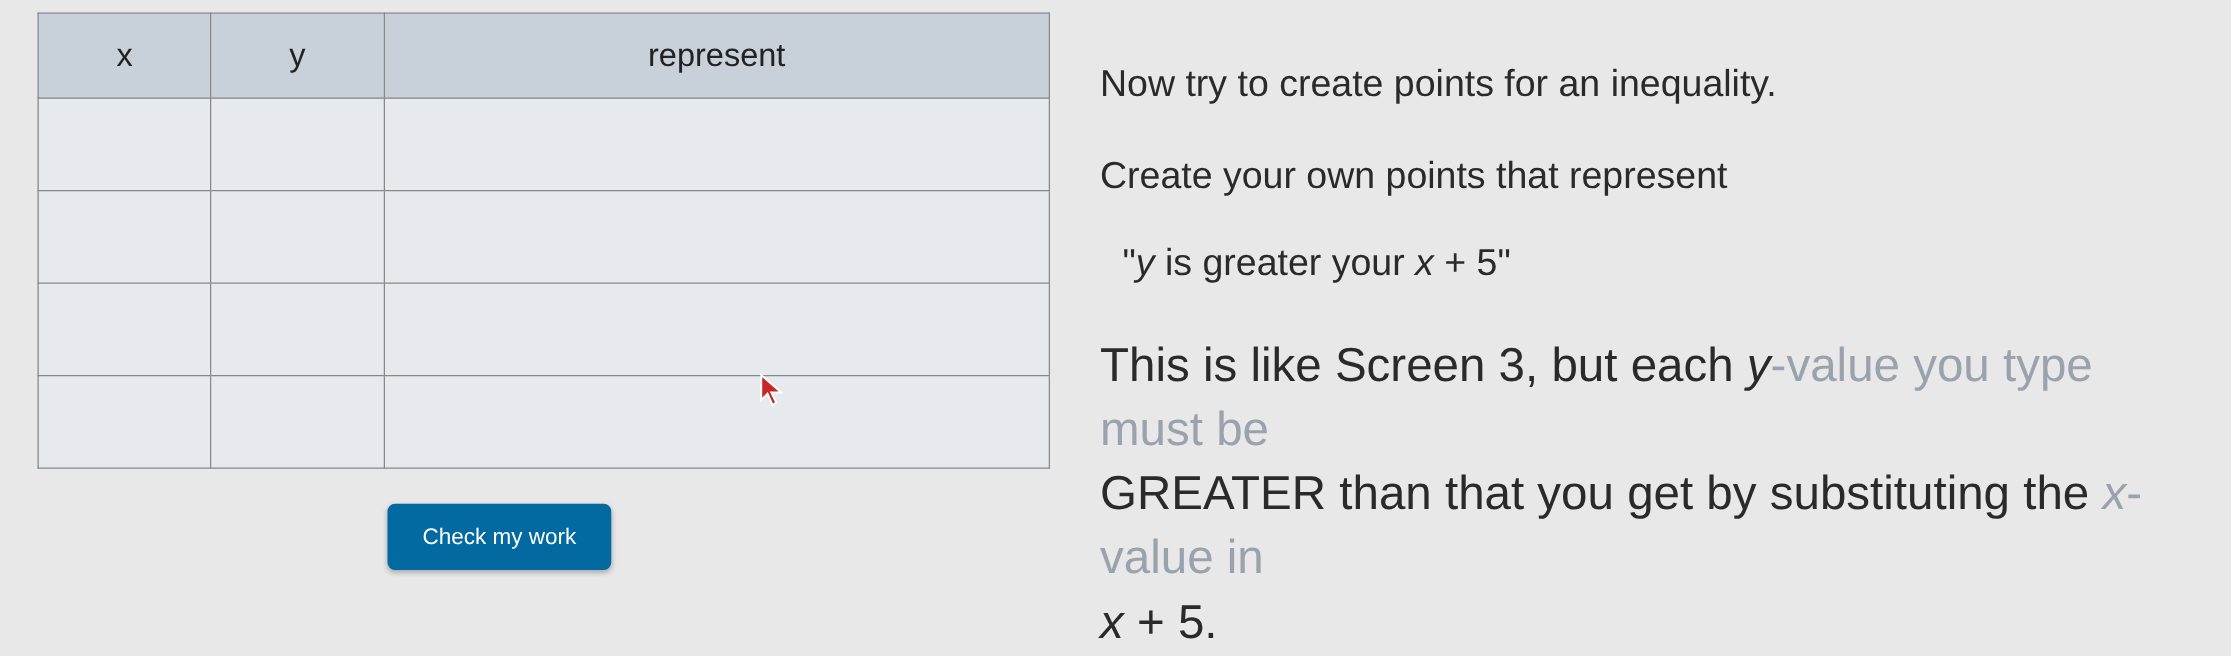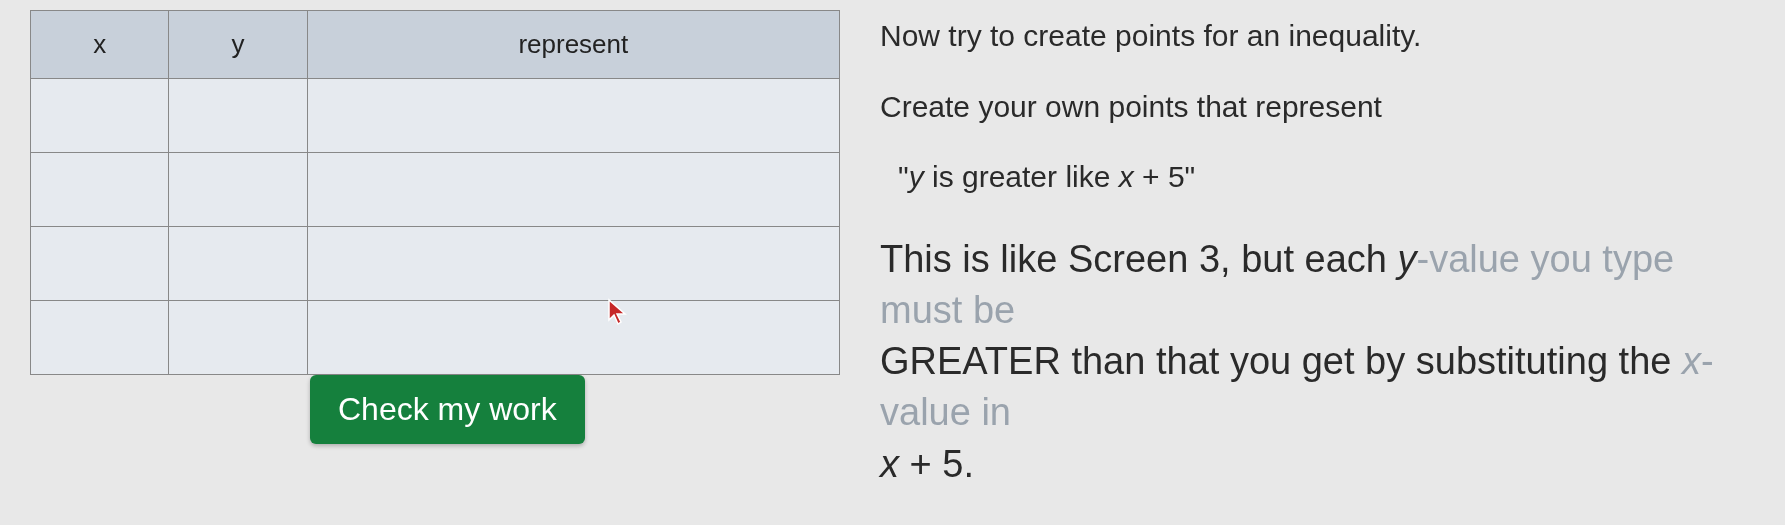--- a/index.html
+++ b/index.html
@@ -37,39 +37,41 @@
       border: 1px solid #888;
       height: 74px;
       background: #e6eaef;
       padding: 8px;
     }
     .data-table td.input-cell {
       cursor: text;
     }
     .check-btn {
       display: inline-block;
+      margin-top: 28px;
       margin-left: 280px;
-      background: #15803d;
+      background: #0369a1;
       color: #fff;
       border: none;
       border-radius: 6px;
       padding: 16px 28px;
-      font-size: 32px;
+      font-size: 18px;
       cursor: pointer;
       box-shadow: 0 2px 4px rgba(0,0,0,0.25);
     }
     .right-panel {
       flex: 1;
       padding-top: 6px;
       color: #2a2a2a;
       font-size: 30px;
       line-height: 1.35;
     }
     .instr-line {
       margin-bottom: 30px;
+      margin-top: 32px;
     }
     .instr-ineq {
       margin-bottom: 36px;
       padding-left: 18px;
     }
     .instr-explain {
       font-size: 38px;
     }
     .italic { font-style: italic; }
     .fade { color: #9aa3ad; }
@@ -118,21 +120,21 @@
         </tr>
       </tbody>
     </table>
     <button class="check-btn">Check my work</button>
   </div>
 
   <div class="right-panel">
     <div class="instr-line">Now try to create points for an inequality.</div>
     <div class="instr-line">Create your own points that represent</div>
     <div class="instr-ineq">
-      <span>"</span><span class="italic">y</span><span> is greater like </span><span class="italic">x</span><span> + 5</span><span>"</span>
+      <span>"</span><span class="italic">y</span><span> is greater your </span><span class="italic">x</span><span> + 5</span><span>"</span>
     </div>
     <div class="instr-explain">
       <span>This is like Screen 3, but each </span><span class="italic">y</span><span class="fade">-value you type must be</span><br>
       <span>GREATER than that you get by substituting the </span><span class="italic fade">x</span><span class="fade">-value in</span><br>
       <span class="italic">x</span><span> + 5</span><span>.</span>
     </div>
   </div>
 </div>
 
 <svg class="cursor-icon" viewBox="0 0 20 28">

